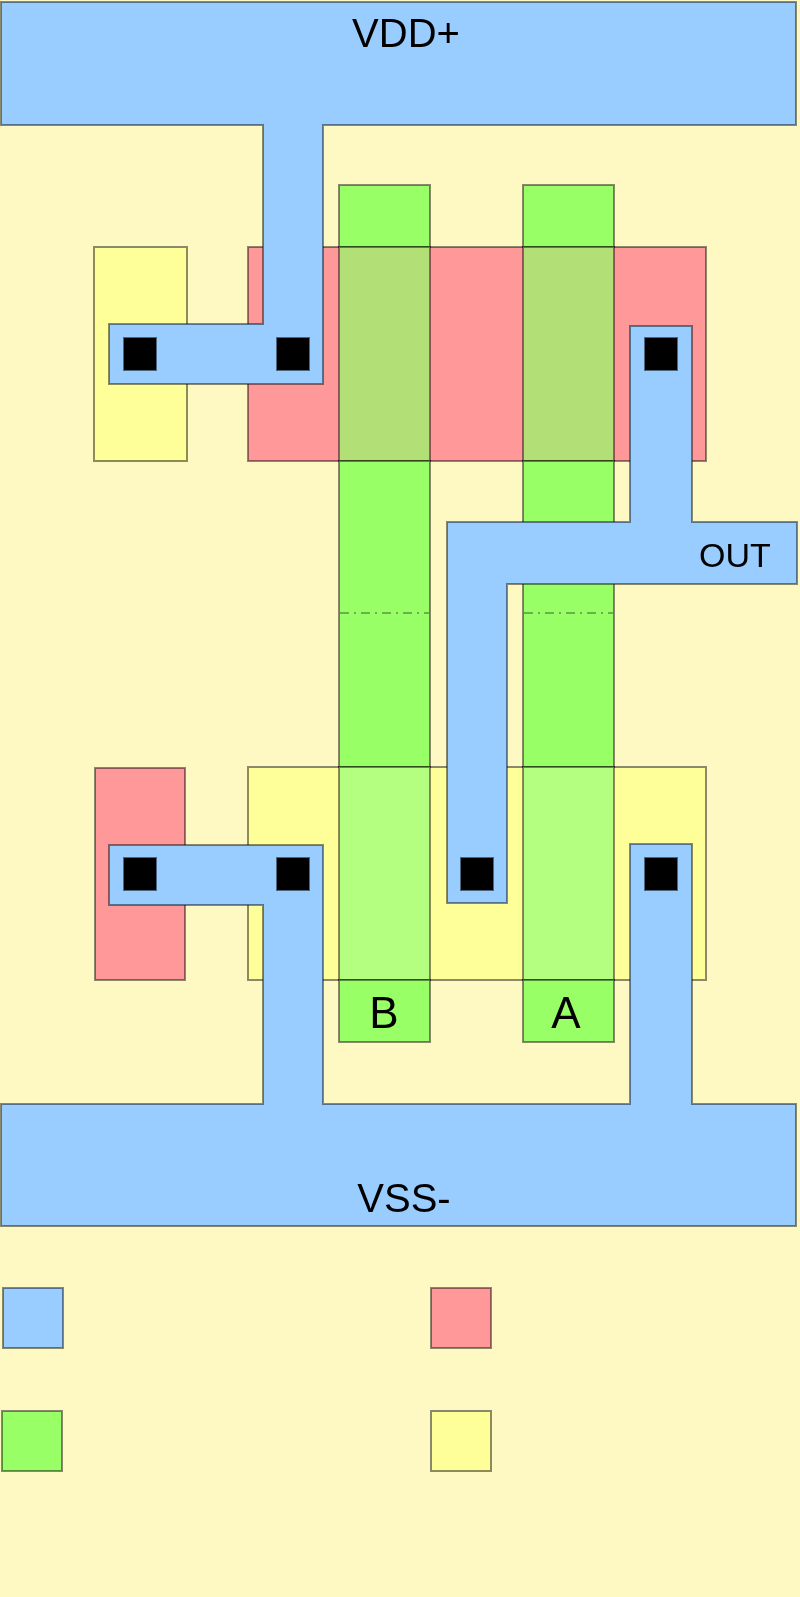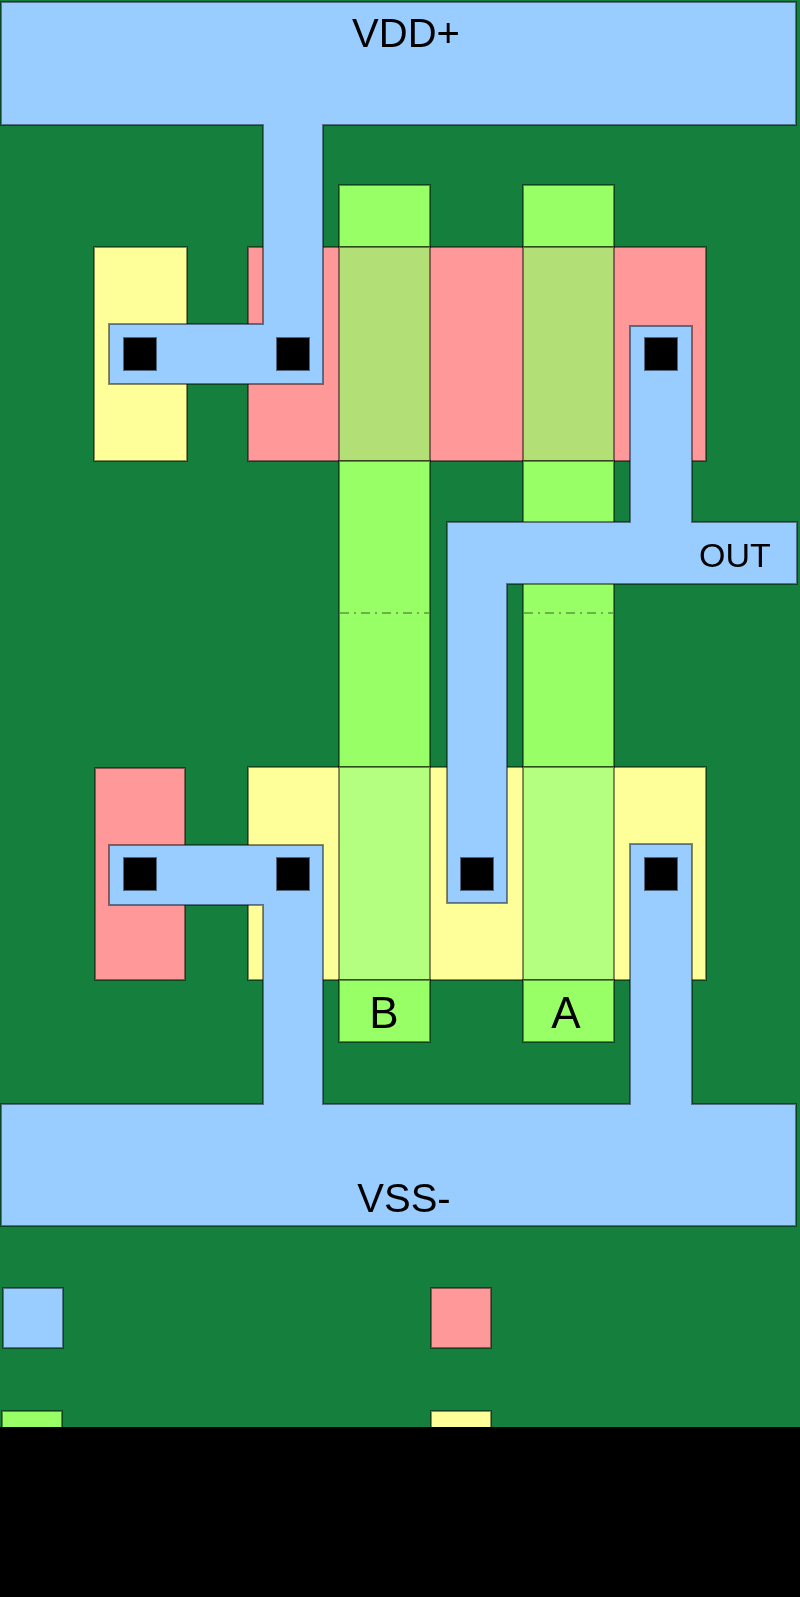--- a/index.html
+++ b/index.html
@@ -1,16 +1,16 @@
 <!DOCTYPE html>
 <html><head>
 <meta charset="utf-8">
 <style>
   html,body{margin:0;padding:0;background:#000;}
-  #canvas{position:relative;width:800px;height:1427px;background:#15803d;overflow:hidden;
+  #canvas{position:relative;width:800px;height:1597px;background:#fef9c3;overflow:hidden;
           font-family:"Liberation Sans", sans-serif;}
   svg{display:block;}
   .shape{stroke:rgba(0,0,0,0.45);stroke-width:2px;}
   .cut{stroke:rgba(0,0,0,0.5);stroke-width:2px;}
   .gate-line{stroke:rgba(0,0,0,0.3);stroke-width:2px;stroke-dasharray:9 5 2 5;fill:none;}
   text{fill:#000;font-family:"Liberation Sans", sans-serif;}
   .rail-label{font-size:40px;}
   .out-label{font-size:34px;}
   .gate-label{font-size:44px;}
 </style>

